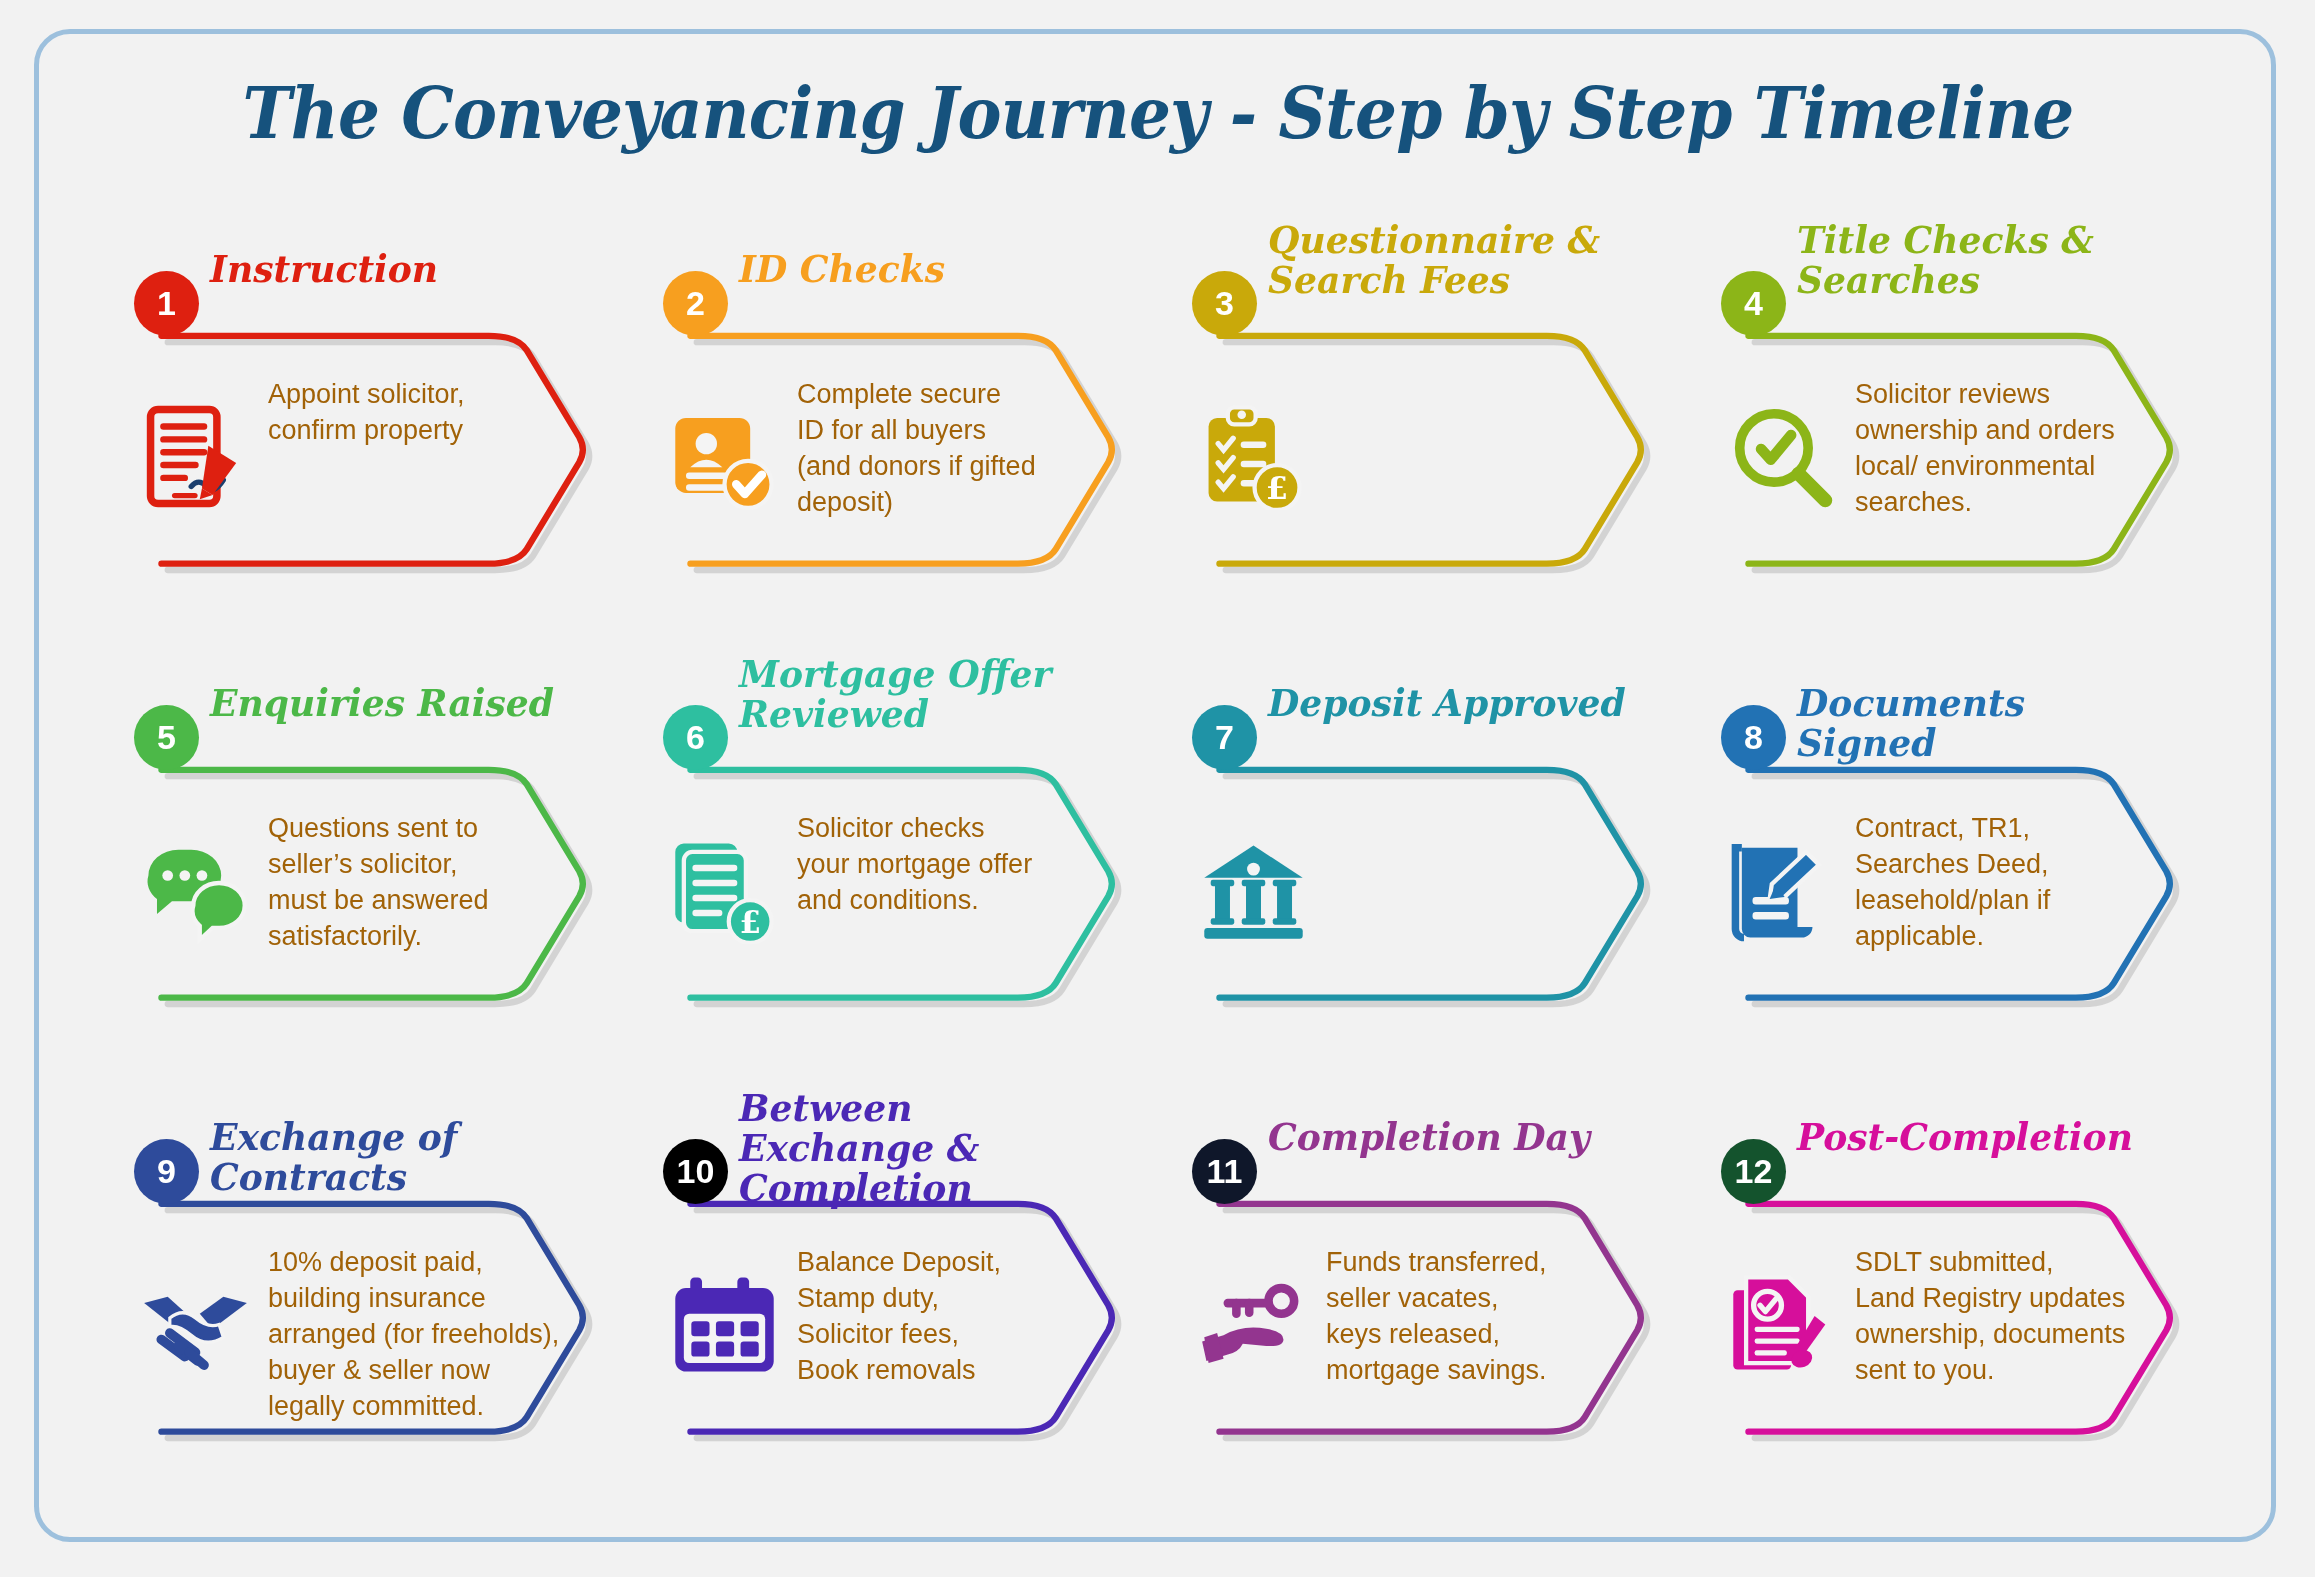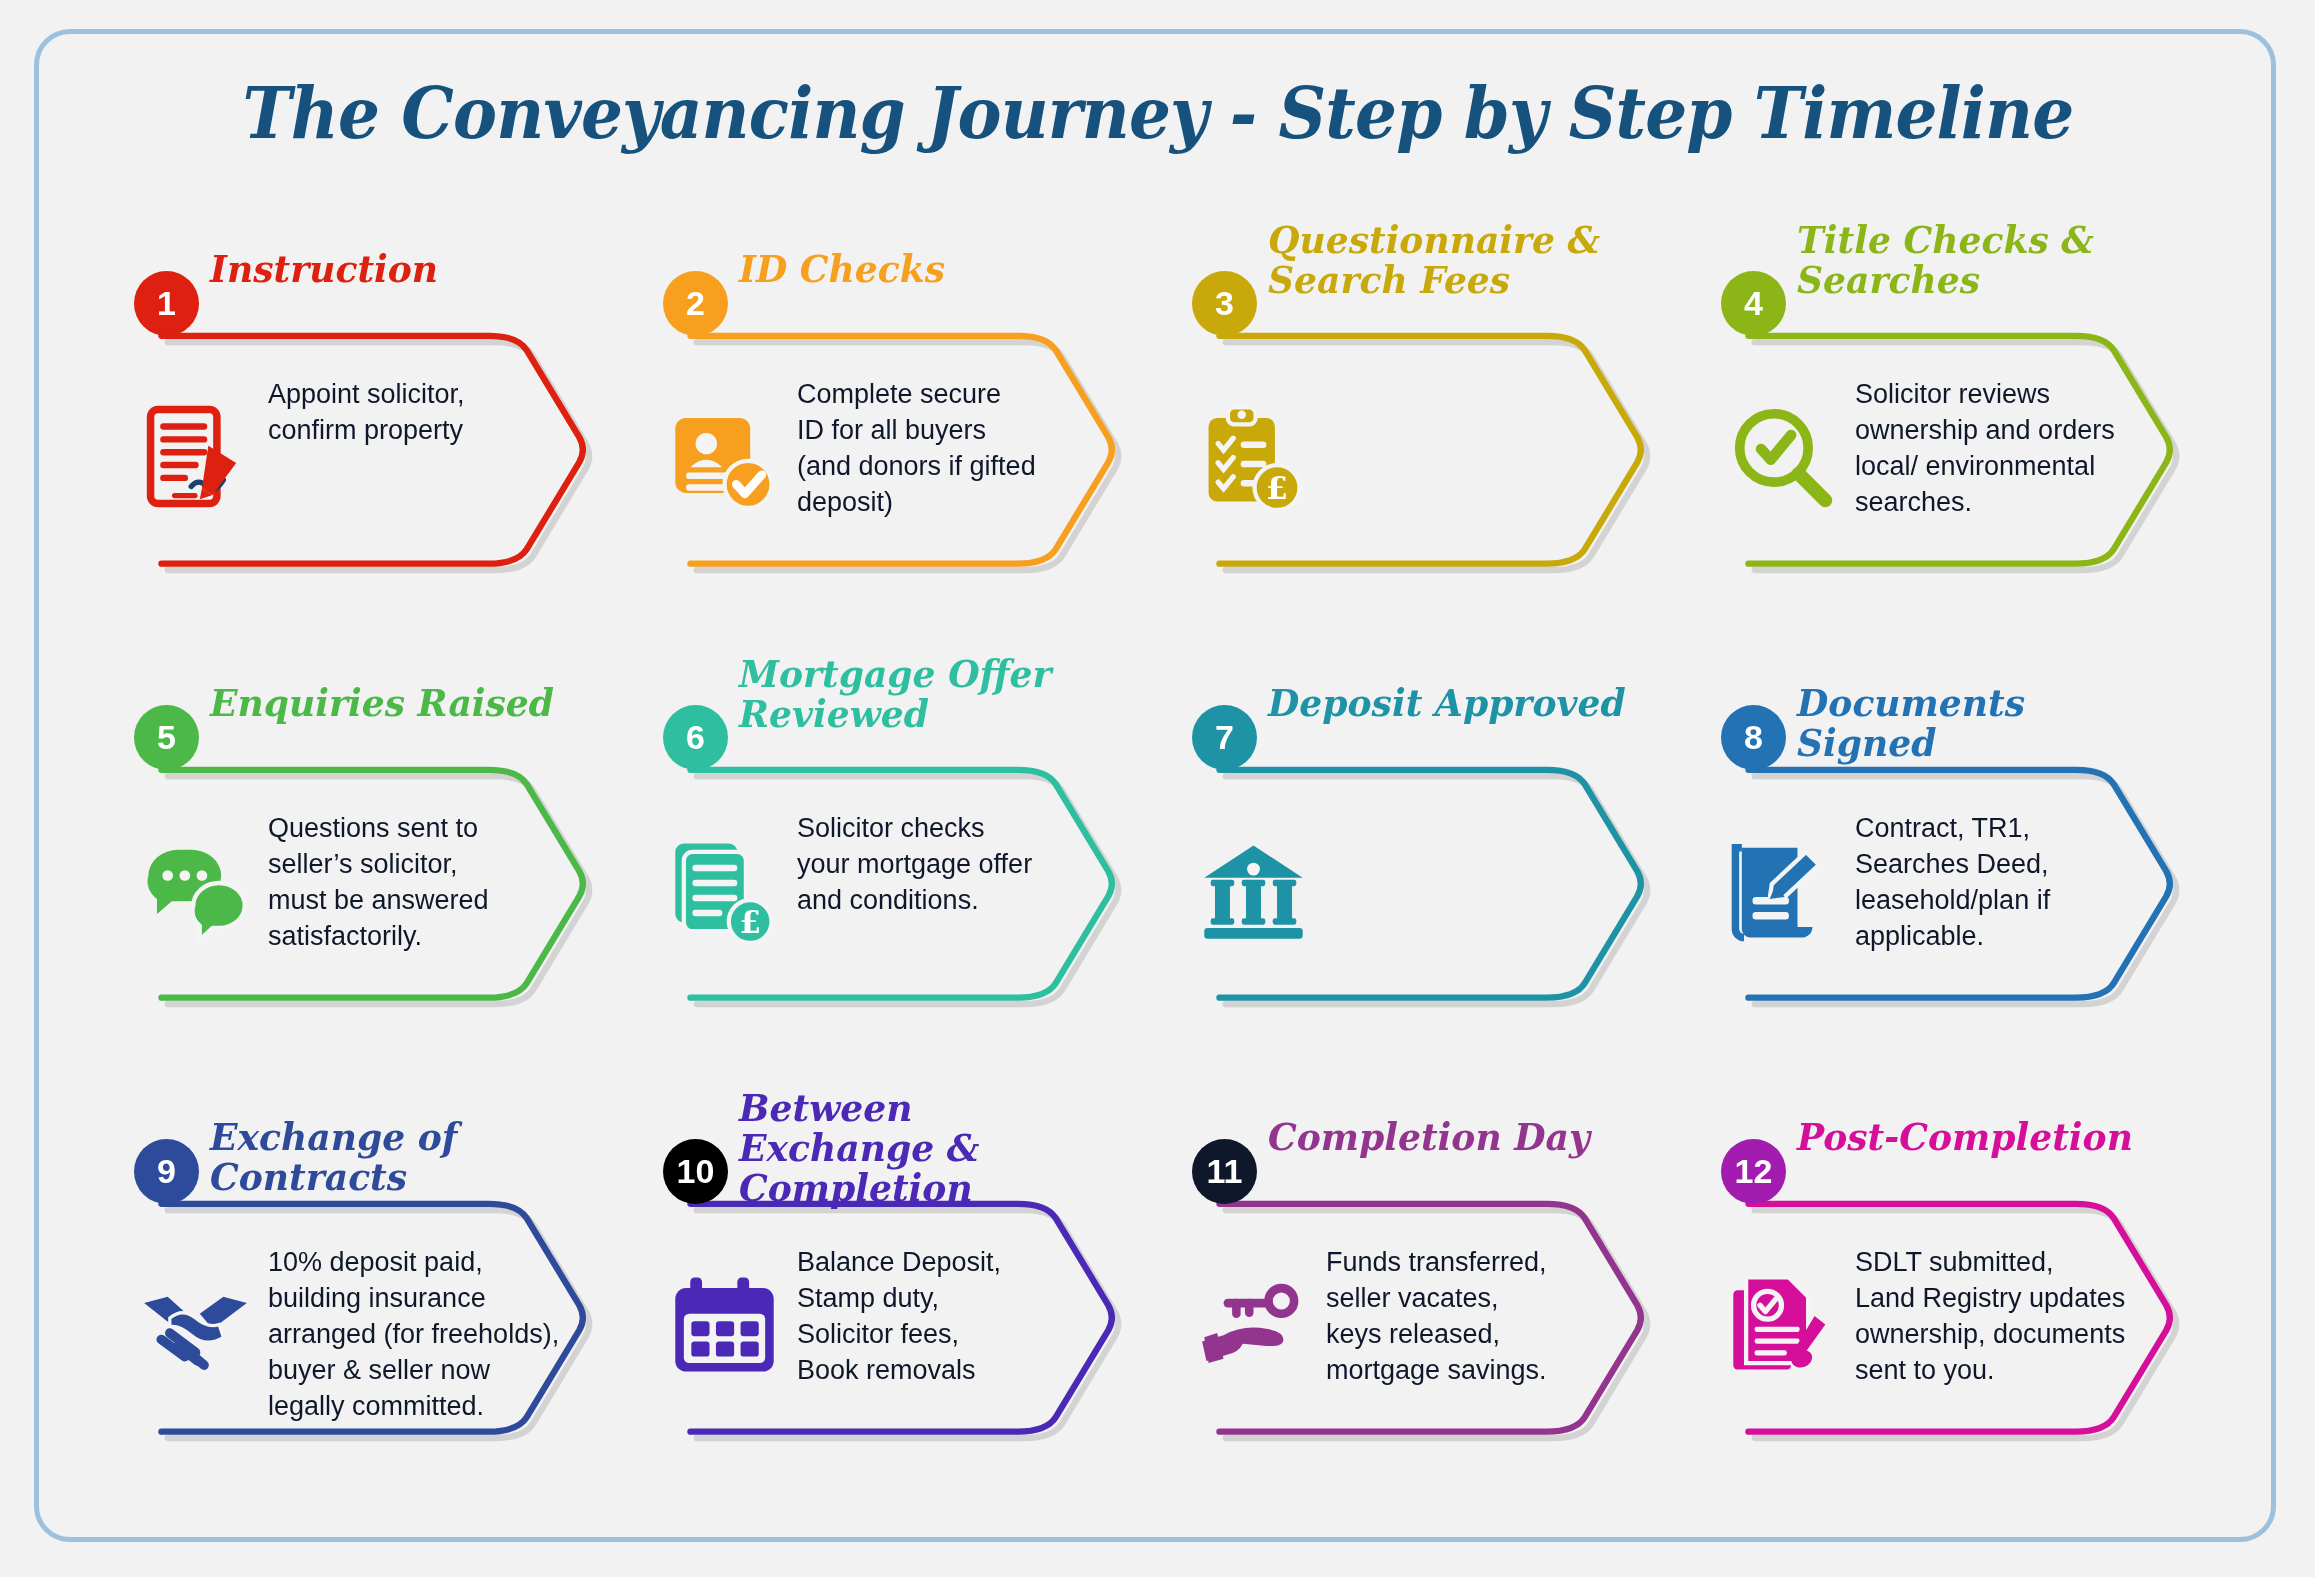--- a/index.html
+++ b/index.html
@@ -70,21 +70,21 @@
     position:absolute;left:33px;top:154px;
     width:107px;height:107px;z-index:3;
   }
   .icon svg{width:100%;height:100%;display:block;}
 
   
   .body{
     position:absolute;left:159px;top:127px;
     width:317px;
     font-size:27px;line-height:36px;
-    color:#0f172a;
+    color:#a16207;
     white-space:pre-line;
     z-index:3;
   }
   .body.wide{width:337px;}
 </style>
 </head>
 <body>
 
 <div class="frame"></div>
 
@@ -360,21 +360,21 @@
       <div class="body">Funds transferred,
 seller vacates,
 keys released,
 mortgage savings.</div>
     </div>
     <div class="step">
       <svg class="chev" viewBox="0 0 585 480" preserveAspectRatio="none">
     <path d="M 58 96 L 420 96 Q 452 96 462 112 L 520 208 Q 528 222 520 236 L 462 332 Q 452 348 420 348 L 58 348" fill="none" stroke="#b9b9b9" stroke-width="7" stroke-linecap="round" stroke-linejoin="round" transform="translate(7,7)" opacity="0.55"></path>
     <path d="M 58 96 L 420 96 Q 452 96 462 112 L 520 208 Q 528 222 520 236 L 462 332 Q 452 348 420 348 L 58 348" fill="none" stroke="#d60f9b" stroke-width="7" stroke-linecap="round" stroke-linejoin="round"></path>
   </svg>
-      <div class="badge" style="background:#a21caf">12</div>
+      <div class="badge" style="background:#14532d">12</div>
       <div class="heading" style="color:#d60f9b">Post-Completion</div>
       <div class="icon" style="color:#d60f9b">
        <svg viewBox="0 0 100 100">
           <rect x="4" y="18" width="54" height="74" rx="4" fill="currentColor"></rect>
           <path d="M16 6 h40 l18 18 v62 h-58 Z" fill="currentColor" stroke="#f4f4f4" stroke-width="4"></path>
           <circle cx="36" cy="32" r="13" fill="none" stroke="#f4f4f4" stroke-width="5"></circle>
           <path d="M29 32 L34 38 L44 26" fill="none" stroke="#f4f4f4" stroke-width="5" stroke-linecap="round" stroke-linejoin="round"></path>
           <g fill="#f4f4f4">
             <rect x="24" y="52" width="42" height="5" rx="2"></rect>
             <rect x="24" y="63" width="42" height="5" rx="2"></rect>

